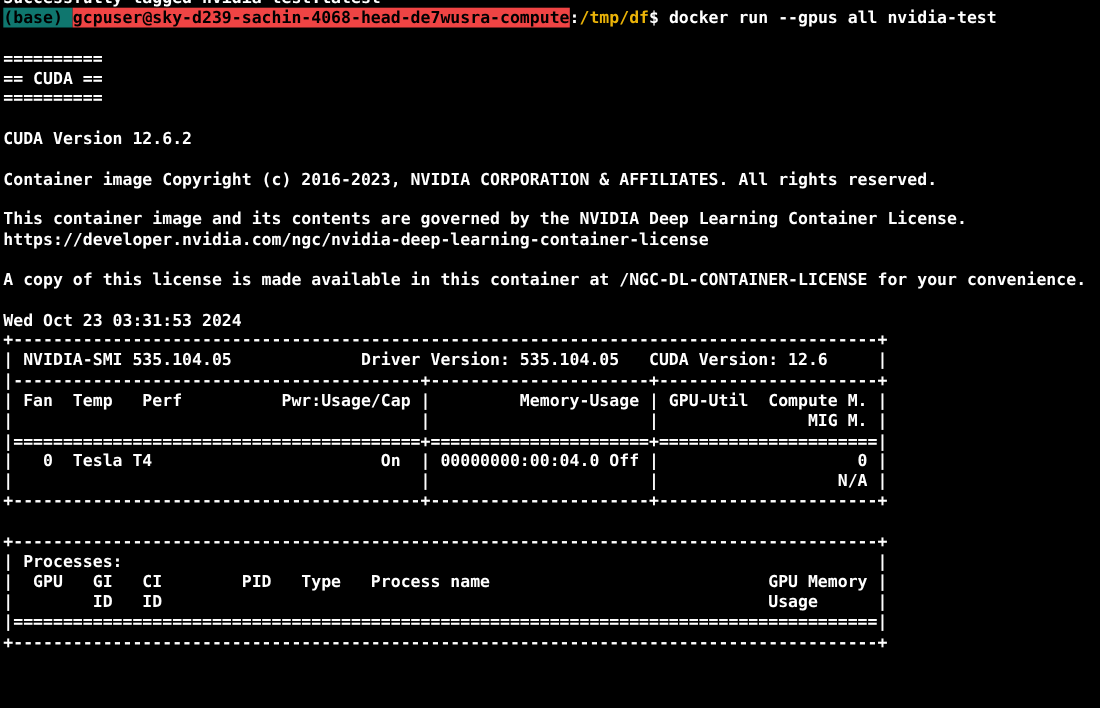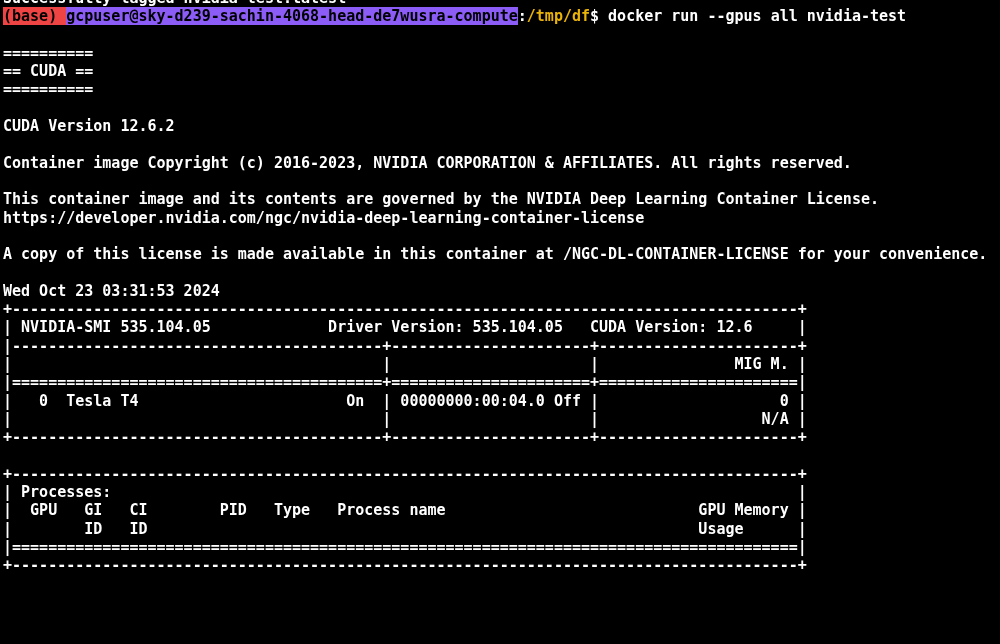--- a/index.html
+++ b/index.html
@@ -28,25 +28,25 @@
     font-size: 15px;
     font-weight: bold;
     line-height: 18.3px;
     color: #ffffff;
   }
   .line {
     white-space: pre;
     height: 18.3px;
   }
   .env {
-    background: #ef4444;
+    background: #0f766e;
     color: #000000;
   }
   .host {
-    background: #8b5cf6;
+    background: #ef4444;
     color: #000000;
   }
   .cwd {
     color: #eab308;
   }
 </style>
 </head>
 <body>
 
 <div class="terminal">
@@ -64,20 +64,21 @@
     <div class="line"></div>
     <div class="line">This container image and its contents are governed by the NVIDIA Deep Learning Container License.</div>
     <div class="line">https://developer.nvidia.com/ngc/nvidia-deep-learning-container-license</div>
     <div class="line"></div>
     <div class="line">A copy of this license is made available in this container at /NGC-DL-CONTAINER-LICENSE for your convenience.</div>
     <div class="line"></div>
     <div class="line">Wed Oct 23 03:31:53 2024</div>
     <div class="line">+---------------------------------------------------------------------------------------+</div>
     <div class="line">| NVIDIA-SMI 535.104.05             Driver Version: 535.104.05   CUDA Version: 12.6     |</div>
     <div class="line">|-----------------------------------------+----------------------+----------------------+</div>
+    <div class="line">| Fan  Temp   Perf          Pwr:Usage/Cap |         Memory-Usage | GPU-Util  Compute M. |</div>
     <div class="line">|                                         |                      |               MIG M. |</div>
     <div class="line">|=========================================+======================+======================|</div>
     <div class="line">|   0  Tesla T4                       On  | 00000000:00:04.0 Off |                    0 |</div>
     <div class="line">|                                         |                      |                  N/A |</div>
     <div class="line">+-----------------------------------------+----------------------+----------------------+</div>
     <div class="line"></div>
     <div class="line">+---------------------------------------------------------------------------------------+</div>
     <div class="line">| Processes:                                                                            |</div>
     <div class="line">|  GPU   GI   CI        PID   Type   Process name                            GPU Memory |</div>
     <div class="line">|        ID   ID                                                             Usage      |</div>

